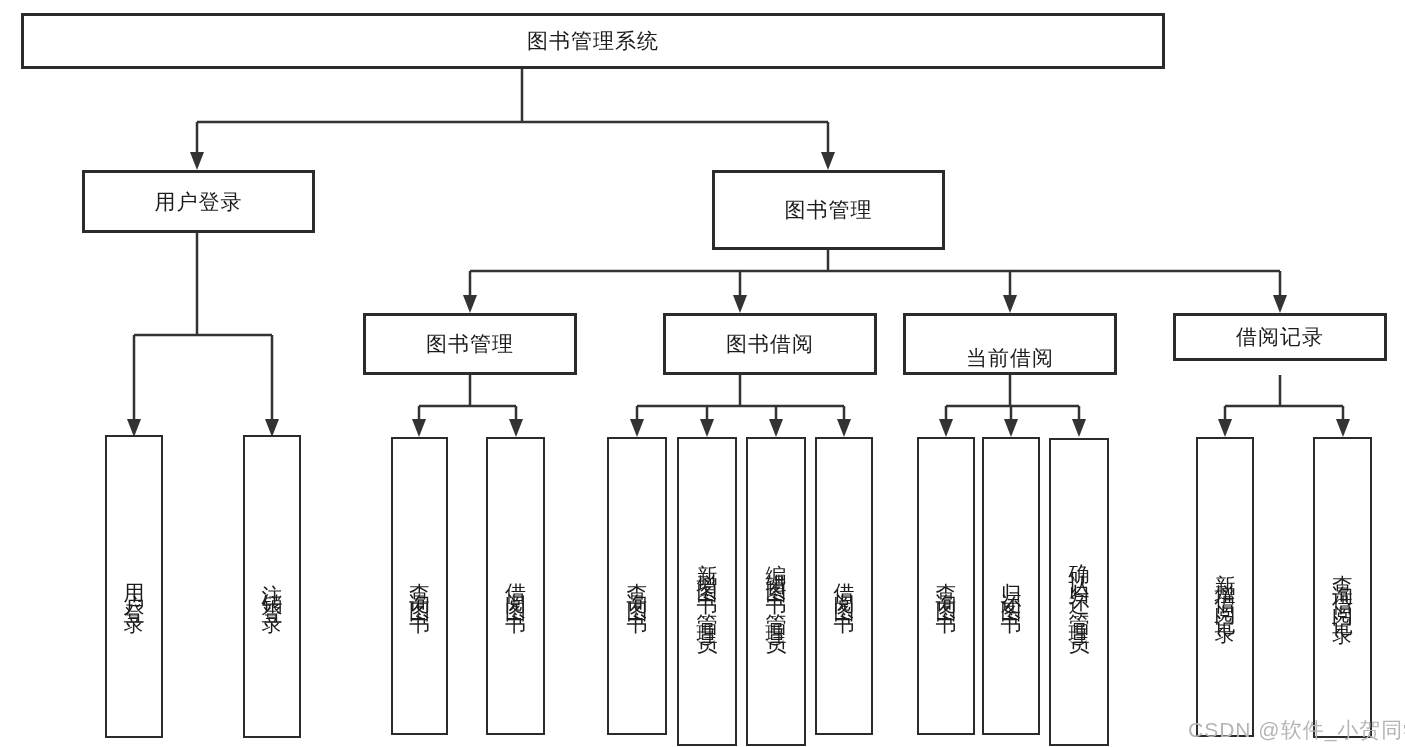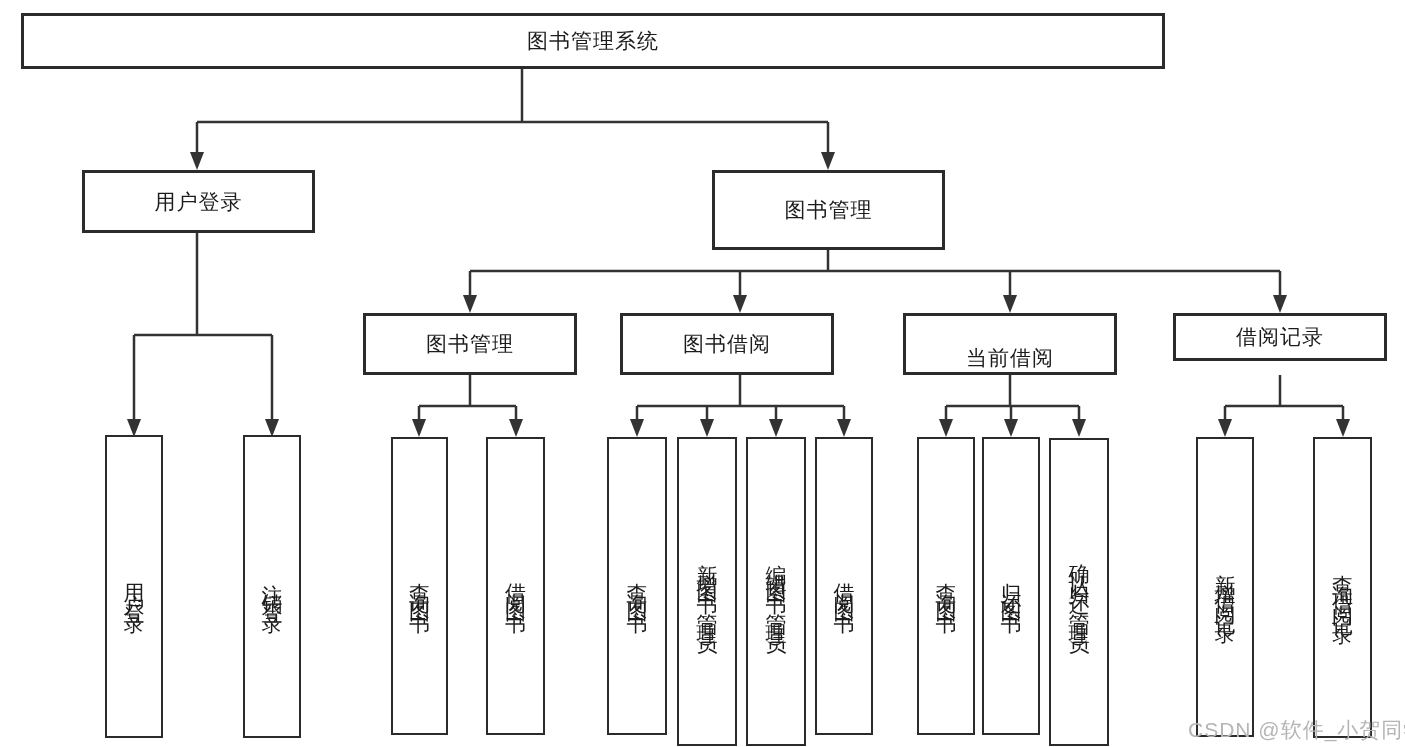--- a/index.html
+++ b/index.html
@@ -17,21 +17,21 @@
   .vnode{border-width:2.5px;}
   .vtext{
     writing-mode:vertical-lr;text-orientation:mixed;
     font-size:21px;letter-spacing:10px;white-space:nowrap;color:#1c1c1c;
   }
   
   #root{left:21px;top:13px;width:1144px;height:56px;}
   #user-login{left:82px;top:170px;width:233px;height:63px;}
   #book-mgmt{left:712px;top:170px;width:233px;height:80px;}
   #new-book-rec{left:363px;top:313px;width:214px;height:62px;}
-  #book-borrow{left:620px;top:313px;width:214px;height:62px;}
+  #book-borrow{left:663px;top:313px;width:214px;height:62px;}
   #current-borrow{left:903px;top:313px;width:214px;height:62px;align-items:flex-end;}
   #borrow-records{left:1173px;top:313px;width:214px;height:48px;}
   
   #leaf-user-login{left:105px;top:435px;width:58px;height:303px;}
   #leaf-logout{left:243px;top:435px;width:58px;height:303px;}
   #leaf-nb-query{left:391px;top:437px;width:57px;height:298px;}
   #leaf-nb-borrow{left:486px;top:437px;width:59px;height:298px;}
   #leaf-bb-query{left:607px;top:437px;width:60px;height:298px;}
   #leaf-bb-add{left:677px;top:437px;width:60px;height:309px;}
   #leaf-bb-edit{left:746px;top:437px;width:60px;height:309px;}

